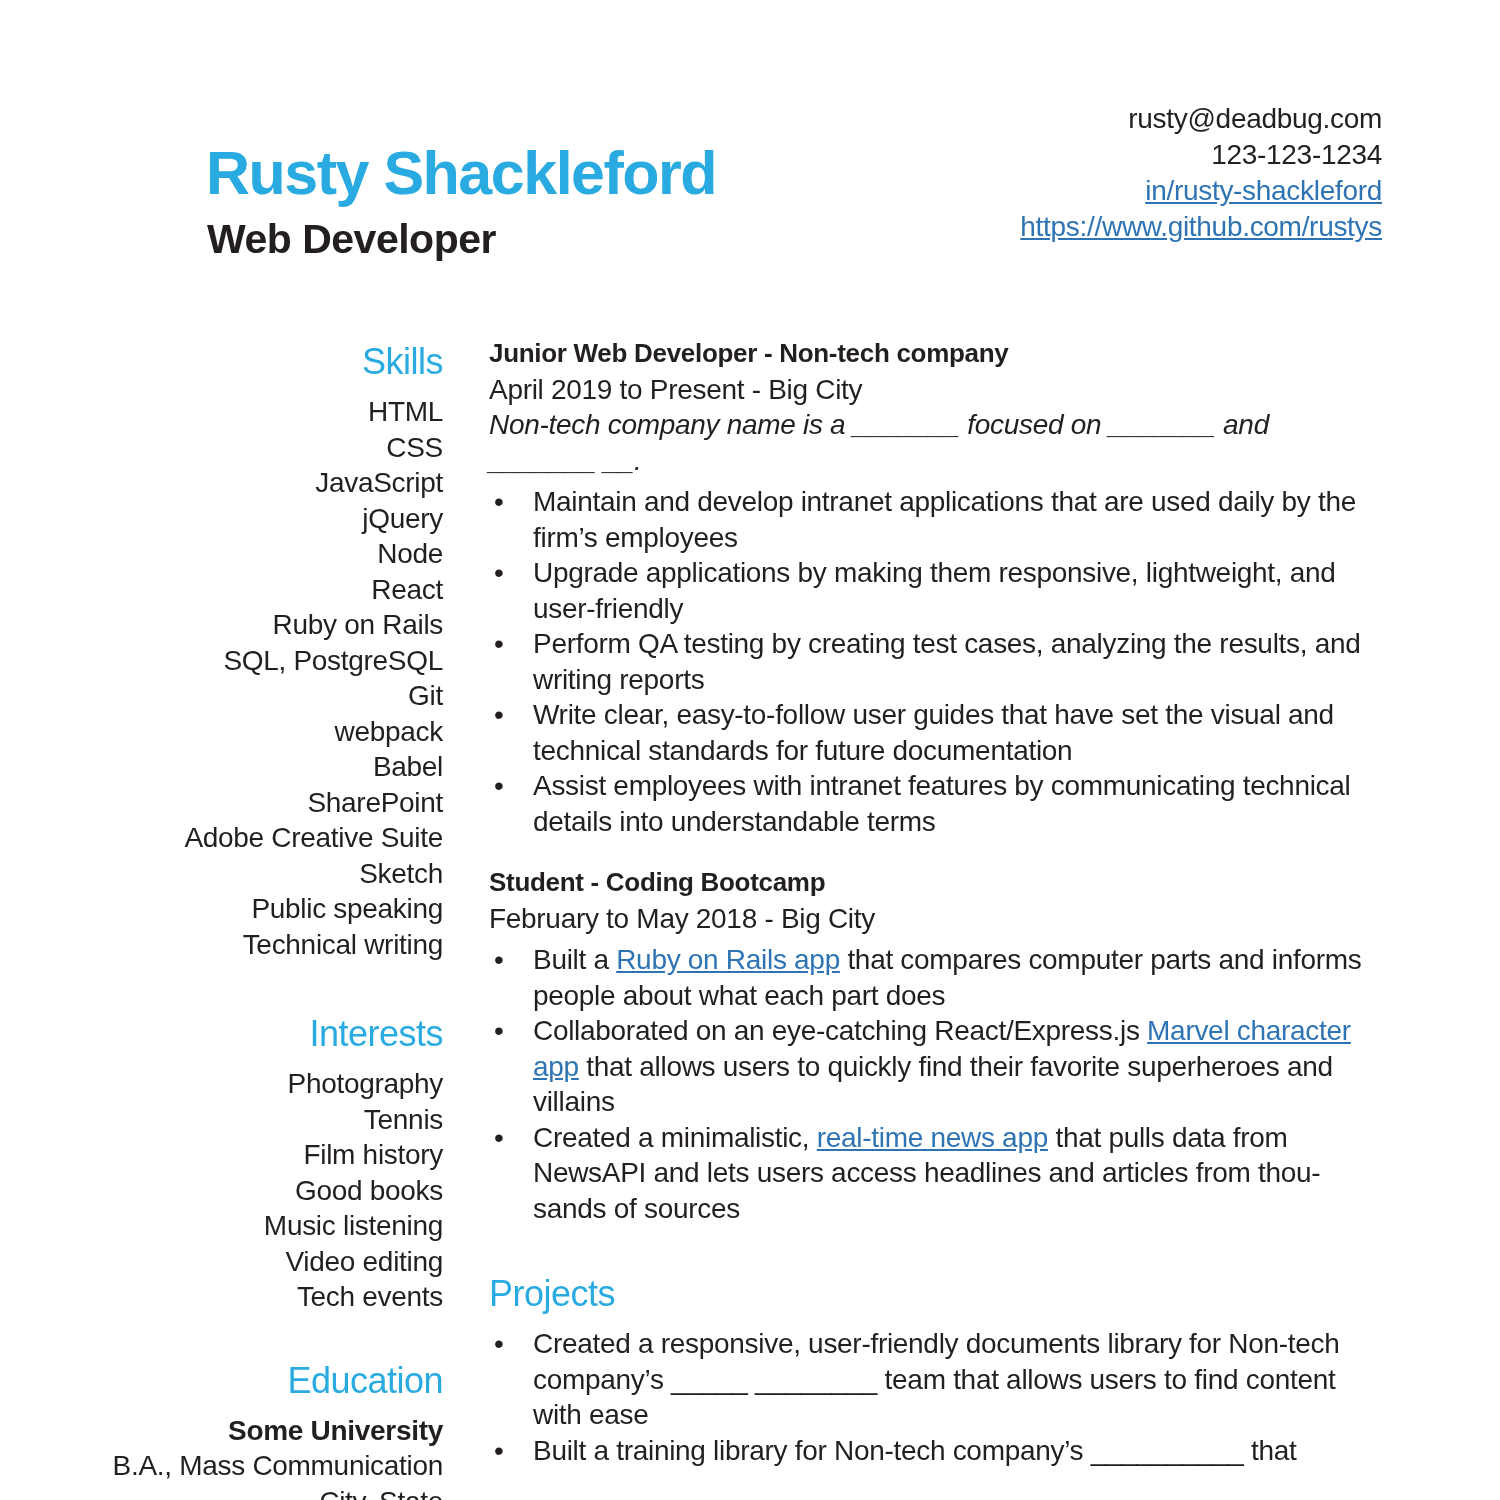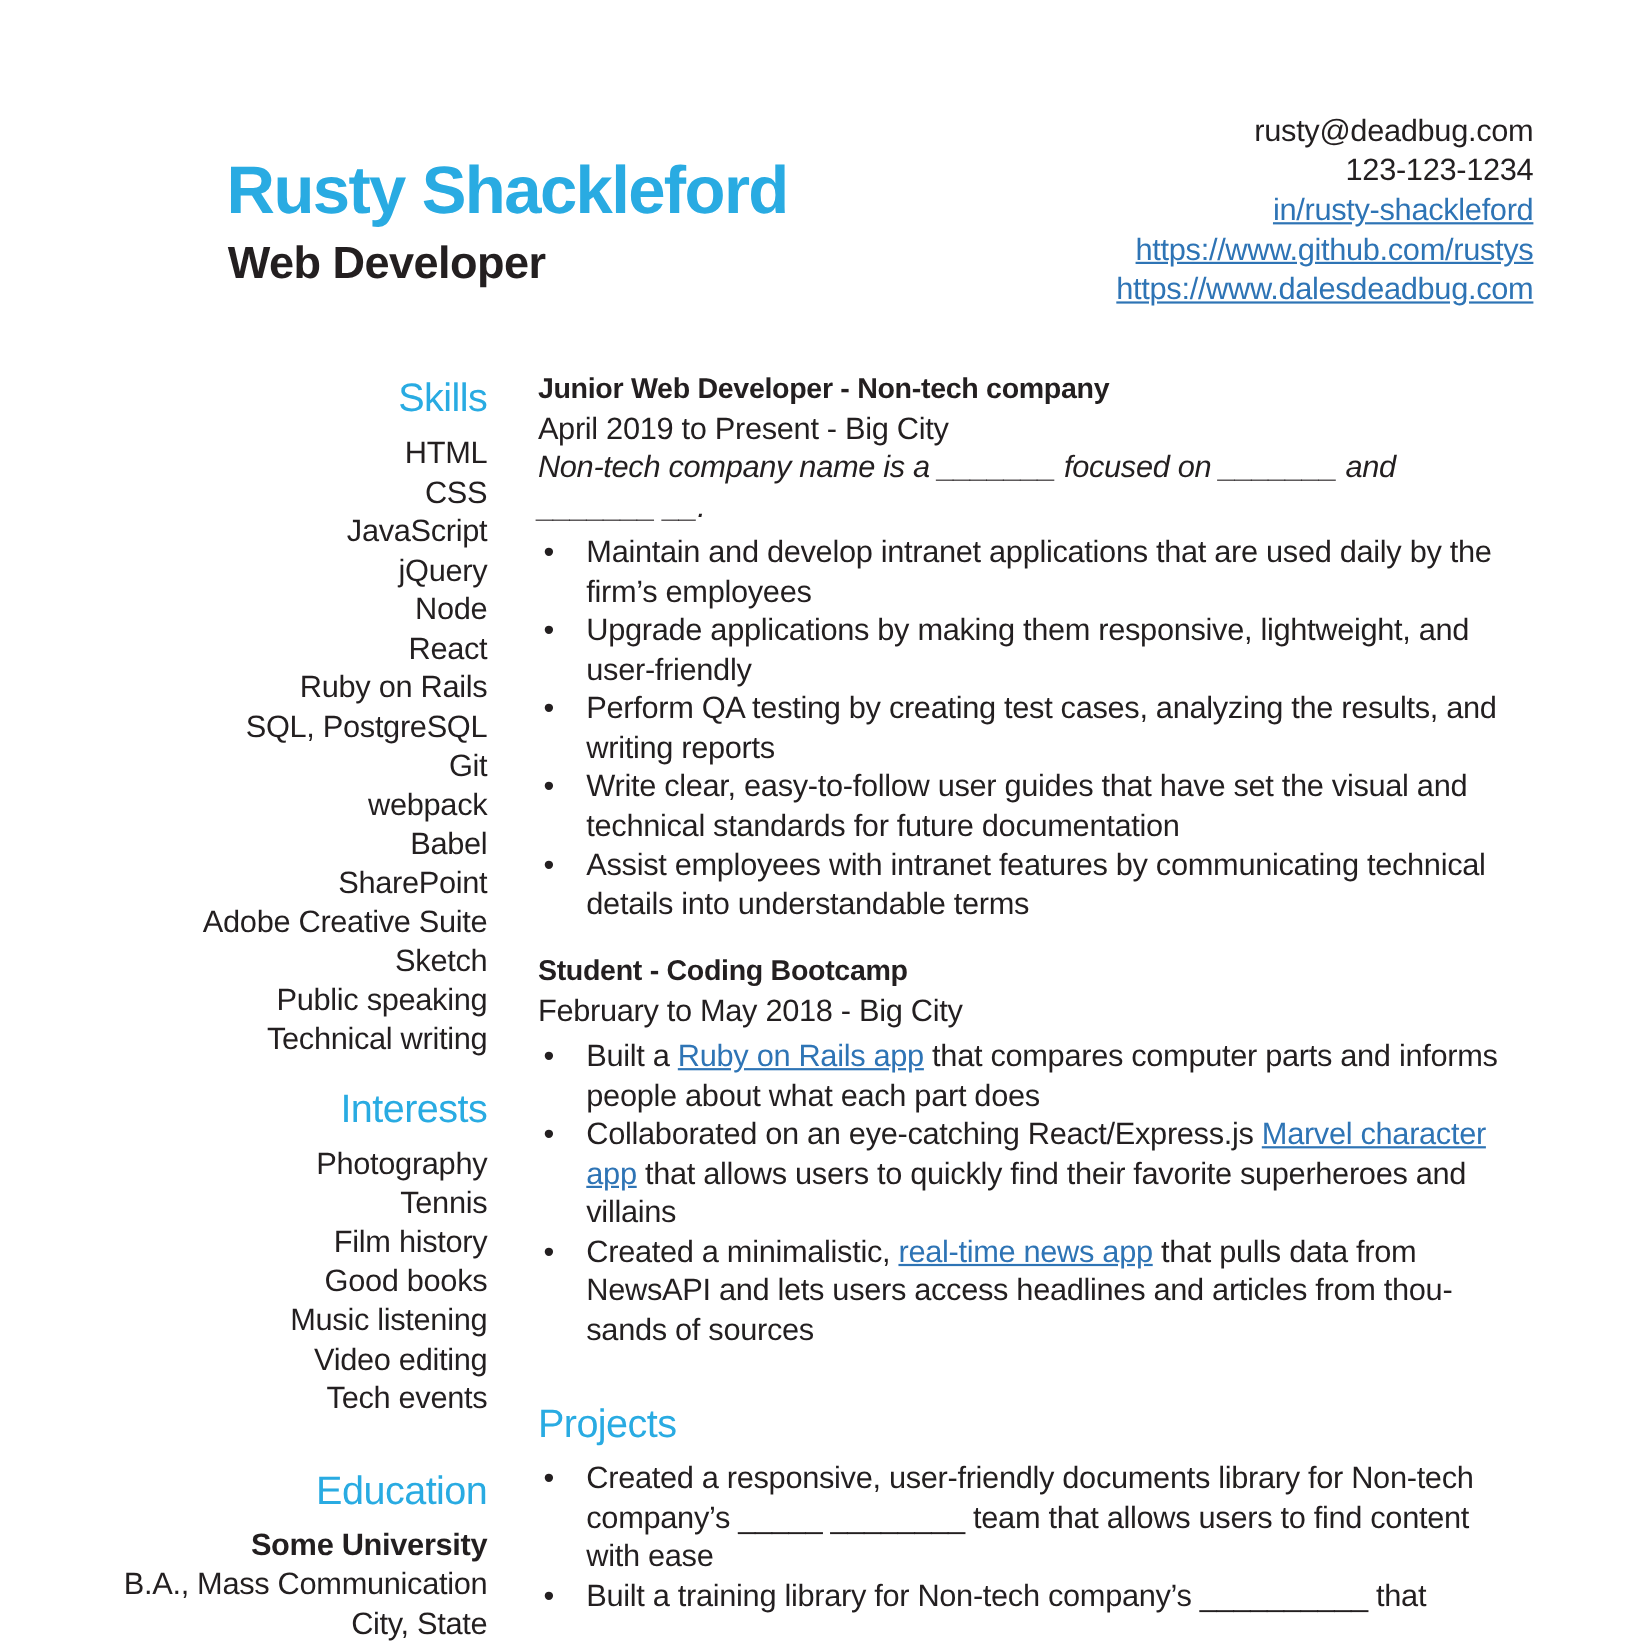--- a/index.html
+++ b/index.html
@@ -19,21 +19,21 @@
     color:var(--accent, #29abe2);
     line-height:1;
     text-align:center;
   }
   .person-title {
     position:absolute; left:207px; top:219px;
     font-size:41px; font-weight:700; letter-spacing:-0.5px;
     line-height:1;
   }
   .contact {
-    position:absolute; right:106px; top:101px;
+    position:absolute; right:118px; top:101px;
     text-align:right;
     font-size:28px; line-height:36px; letter-spacing:-0.3px;
   }
   .contact > * { display:block; }
   a.lnk { color:var(--link, #2e74b5); text-decoration:underline; cursor:pointer; }
   
   .sidebar {
     position:absolute; left:60px; top:336px; width:383px;
     text-align:right;
     font-size:28px; line-height:35.5px; letter-spacing:-0.3px;
@@ -42,21 +42,21 @@
     position:absolute; left:489px; top:336px; width:875px;
     font-size:28px; line-height:35.5px; letter-spacing:-0.3px;
   }
   h2 {
     font-size:36px; font-weight:400; letter-spacing:-0.5px;
     line-height:52px;
     color:var(--accent, #29abe2);
     margin-bottom:6px;
   }
   h3 { font-size:26px; font-weight:700; letter-spacing:-0.3px; line-height:35.5px; }
-  .sidebar section.gap-interests { margin-top:20px; }
+  .sidebar section.gap-interests { margin-top:46px; }
   .sidebar section.gap-education { margin-top:40px; }
   ul { list-style:none; }
   .edu-school { font-weight:700; }
   
   .job + .job { margin-top:26px; }
   .summary { font-style:italic; }
   .blist { margin-top:6px; }
   .blist li { position:relative; padding-left:44px; }
   .blt { position:absolute; left:5px; top:0; }
   .projects { margin-top:42px; }
@@ -67,21 +67,20 @@
 <div class="page">
 
   <div class="person-name">Rusty Shackleford</div>
   <div class="person-title">Web Developer</div>
 
   <div class="contact">
     <span>rusty@deadbug.com</span>
     <span>123-123-1234</span>
     <a class="lnk">in/rusty-shackleford</a>
     <a class="lnk">https://www.github.com/rustys</a>
-    <a class="lnk">https://www.dalesdeadbug.com</a>
   </div>
 
   <aside class="sidebar">
     <section>
       <h2>Skills</h2>
       <ul>
         <li>HTML</li>
         <li>CSS</li>
         <li>JavaScript</li>
         <li>jQuery</li>

